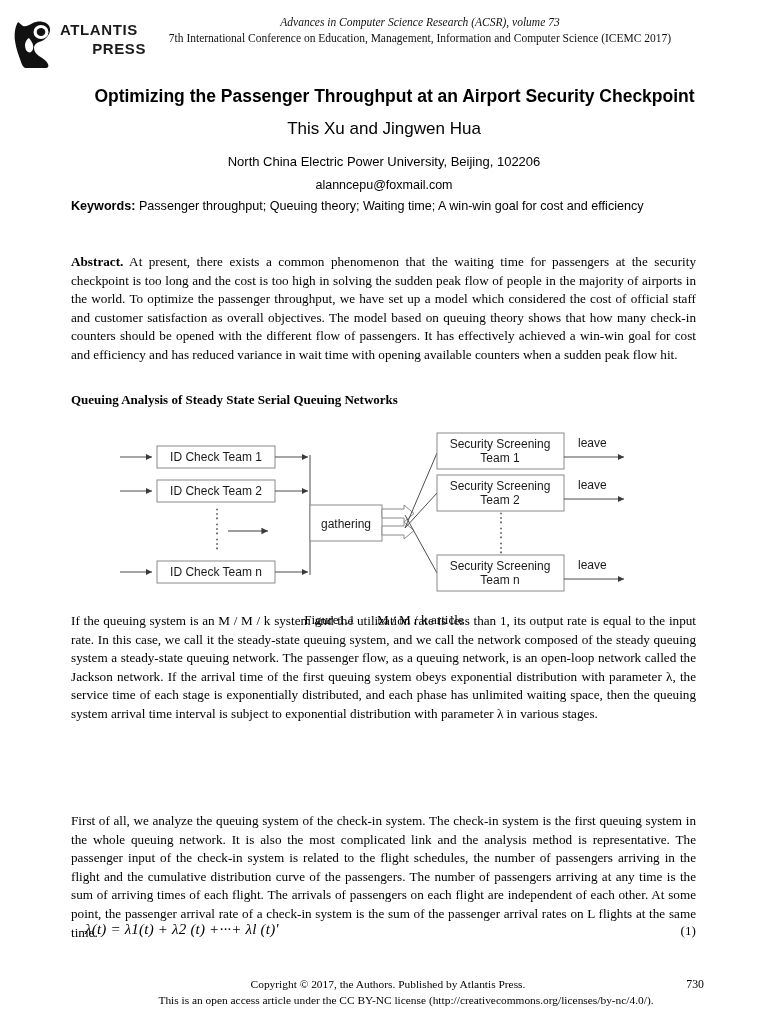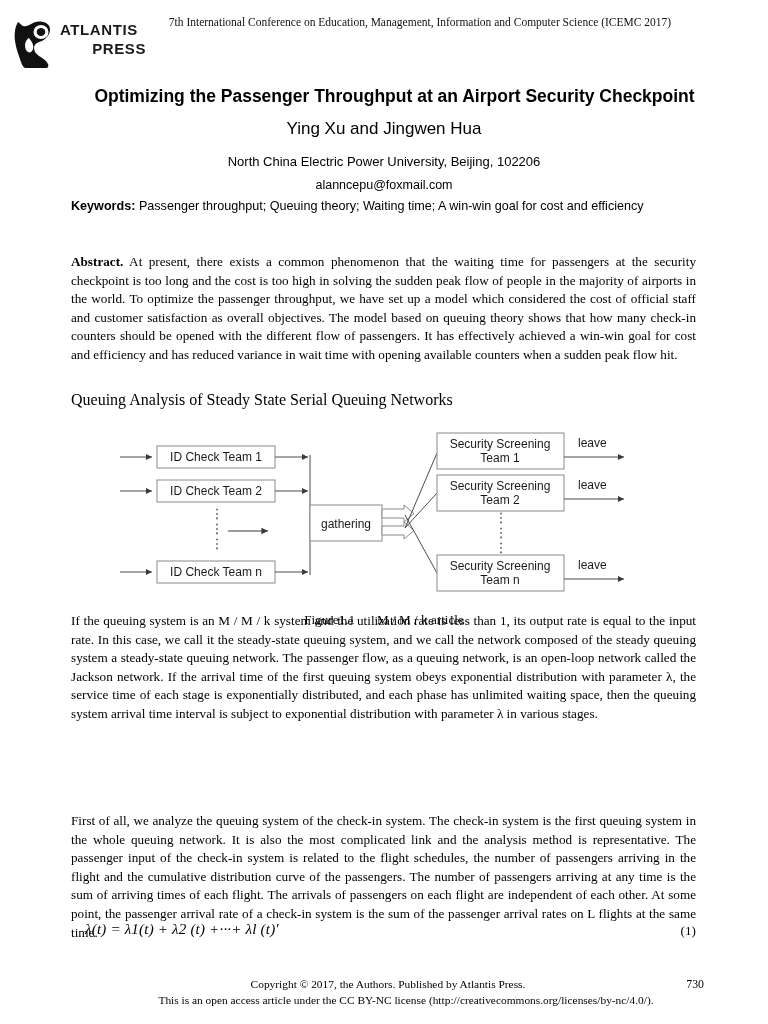--- a/index.html
+++ b/index.html
@@ -138,22 +138,22 @@
     top: 253px;
     font-family: "Liberation Serif", serif;
     font-size: 13.2px;
     line-height: 18.6px;
     text-align: justify;
   }
   .abstract b { font-weight: bold; }
 
   .sec-head {
     font-family: "Liberation Serif", serif;
-    font-weight: normal;
-    font-size: 16px;
+    font-weight: bold;
+    font-size: 13px;
     line-height: 18px;
   }
   .sec-queuing { top: 391px; }
   .sec-checkin { top: 786px; }
 
   .para {
     font-family: "Liberation Serif", serif;
     font-size: 13.2px;
     line-height: 18.6px;
     text-align: justify;
@@ -253,27 +253,28 @@
         <ellipse cx="29" cy="14" rx="4.3" ry="4" fill="#111111"></ellipse>
         <path d="M17,20 C20,24 22,27 21,31 C20,34 18,35 16,34 C14,33 13,30 13,27 C13,24 15,21 17,20 Z" fill="#ffffff"></path>
       </svg>
       <div class="logo-text">
         <div class="l1">ATLANTIS</div>
         <div class="l2">PRESS</div>
       </div>
     </div>
 
     <div class="header-lines">
+      <div class="journal-line">Advances in Computer Science Research (ACSR), volume 73</div>
       <div class="conf-line">7th International Conference on Education, Management, Information and Computer Science (ICEMC 2017)</div>
     </div>
   </div>
 
   <div class="titleblock">
     <div class="paper-title">Optimizing the Passenger Throughput at an Airport Security Checkpoint</div>
-    <div class="authors">Ying Xu and Jingwen Hua</div>
+    <div class="authors">This Xu and Jingwen Hua</div>
     <div class="affiliation">North China Electric Power University, Beijing, 102206</div>
     <div class="email">alanncepu@foxmail.com</div>
   </div>
 
   <div class="col keywords">
     <b>Keywords:</b><span> Passenger throughput; Queuing theory; Waiting time; A win-win goal for cost and efficiency</span>
   </div>
 
   <div class="col abstract">
     <b>Abstract.</b><span> At present, there exists a common phenomenon that the waiting time for passengers at the security checkpoint is too long and the cost is too high in solving the sudden peak flow of people in the majority of airports in the world. To optimize the passenger throughput, we have set up a model which considered the cost of official staff and customer satisfaction as overall objectives. The model based on queuing theory shows that how many check-in counters should be opened with the different flow of passengers. It has effectively achieved a win-win goal for cost and efficiency and has reduced variance in wait time with opening available counters when a sudden peak flow hit.</span>

